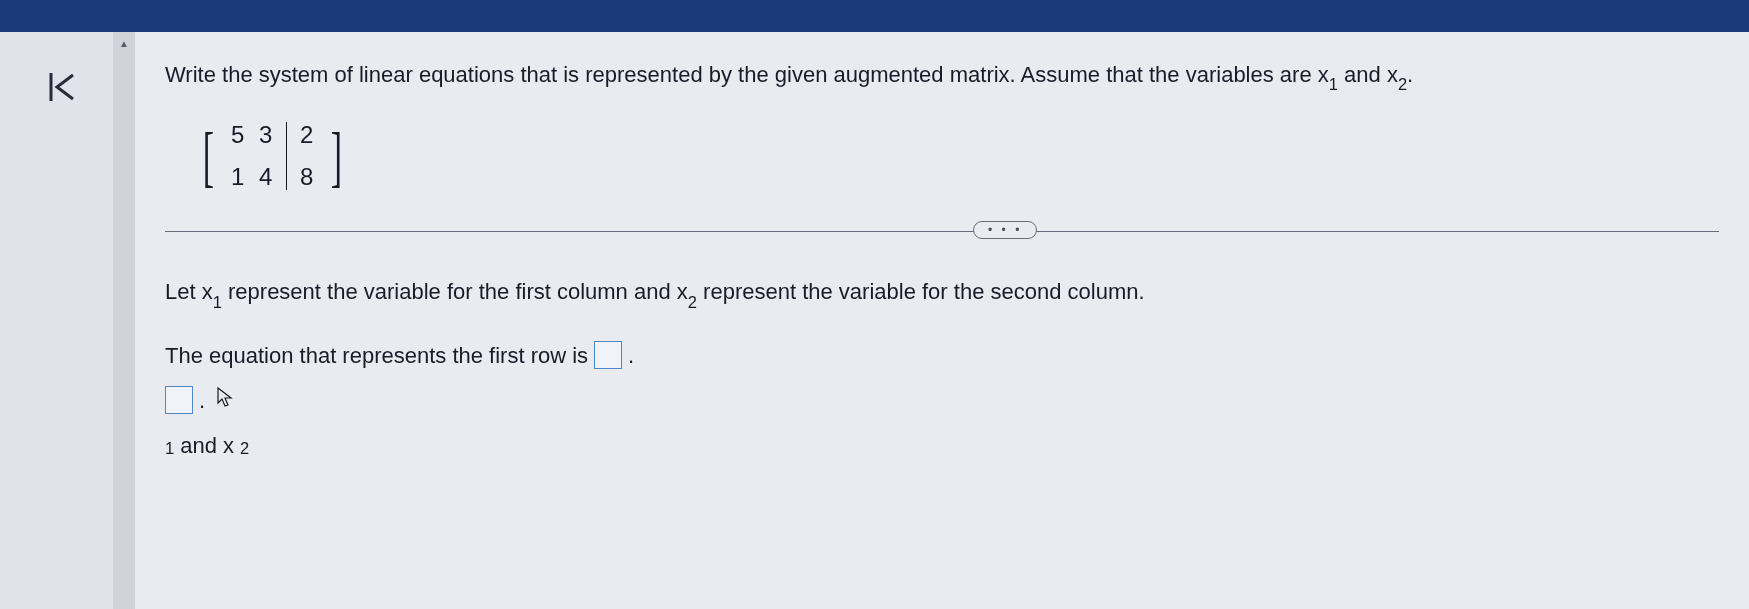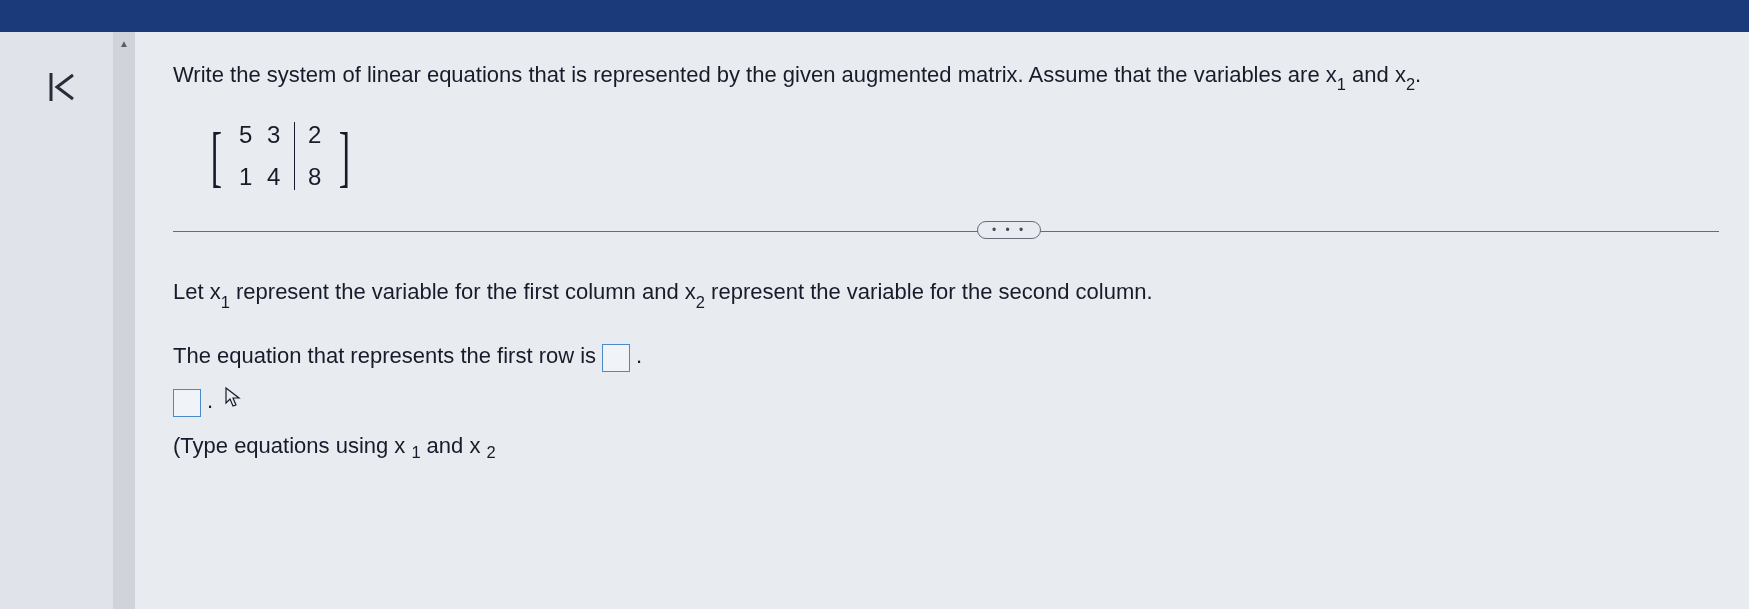--- a/index.html
+++ b/index.html
@@ -52,21 +52,21 @@
       display: flex;
       align-items: center;
       justify-content: center;
       background: #d0d3d9;
       color: #5a5a6a;
       font-size: 10px;
       cursor: pointer;
     }
     .content-area {
       flex: 1;
-      padding: 28px 30px 20px 38px;
+      padding: 28px 30px 20px 30px;
       background: #e8ebef;
       font-size: 22px;
       color: #1a1a2a;
       position: relative;
     }
     .question-text {
       margin-bottom: 28px;
       line-height: 1.4;
     }
     .sub {
@@ -139,21 +139,21 @@
     }
     .instruction-text {
       margin-bottom: 28px;
       line-height: 1.4;
       margin-top: 17px;
     }
     .answer-line {
       margin-bottom: 12px;
       line-height: 1.5;
       display: flex;
-      align-items: flex-end;
+      align-items: center;
       gap: 6px;
       flex-wrap: wrap;
     }
     .answer-box {
       display: inline-block;
       width: 28px;
       height: 28px;
       border: 1px solid #4a8ac8;
       background: #f0f3f8;
       vertical-align: middle;
@@ -237,20 +237,19 @@
       <span class="answer-box"></span>
         <span>.</span>
       <span class="cursor-icon">
         <svg viewBox="0 0 20 22">
           <path d="M3 2 L3 17 L7 13 L10 20 L13 19 L10 12 L16 12 Z" fill="none" stroke="#1a1a2a" stroke-width="1.2"></path>
         </svg>
       </span>
     </div>
 
     <div class="answer-line hint-text">
-      <span>(Type equations using x</span>
         <span class="sub">1</span>
         <span> and x</span>
         <span class="sub">2</span>
     </div>
 
   </div>
 </div>
 
 </body></html>

